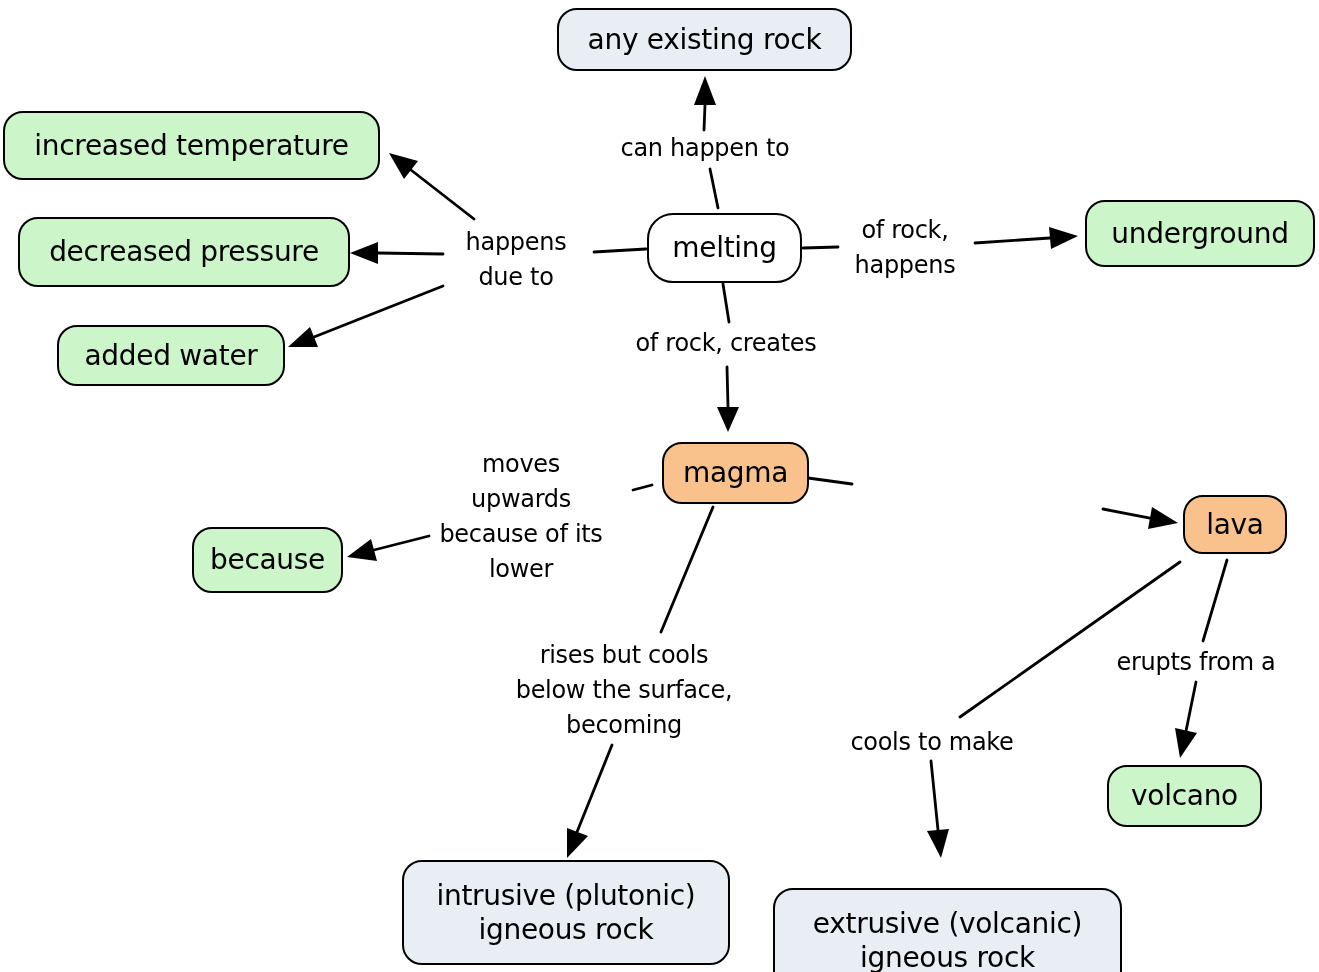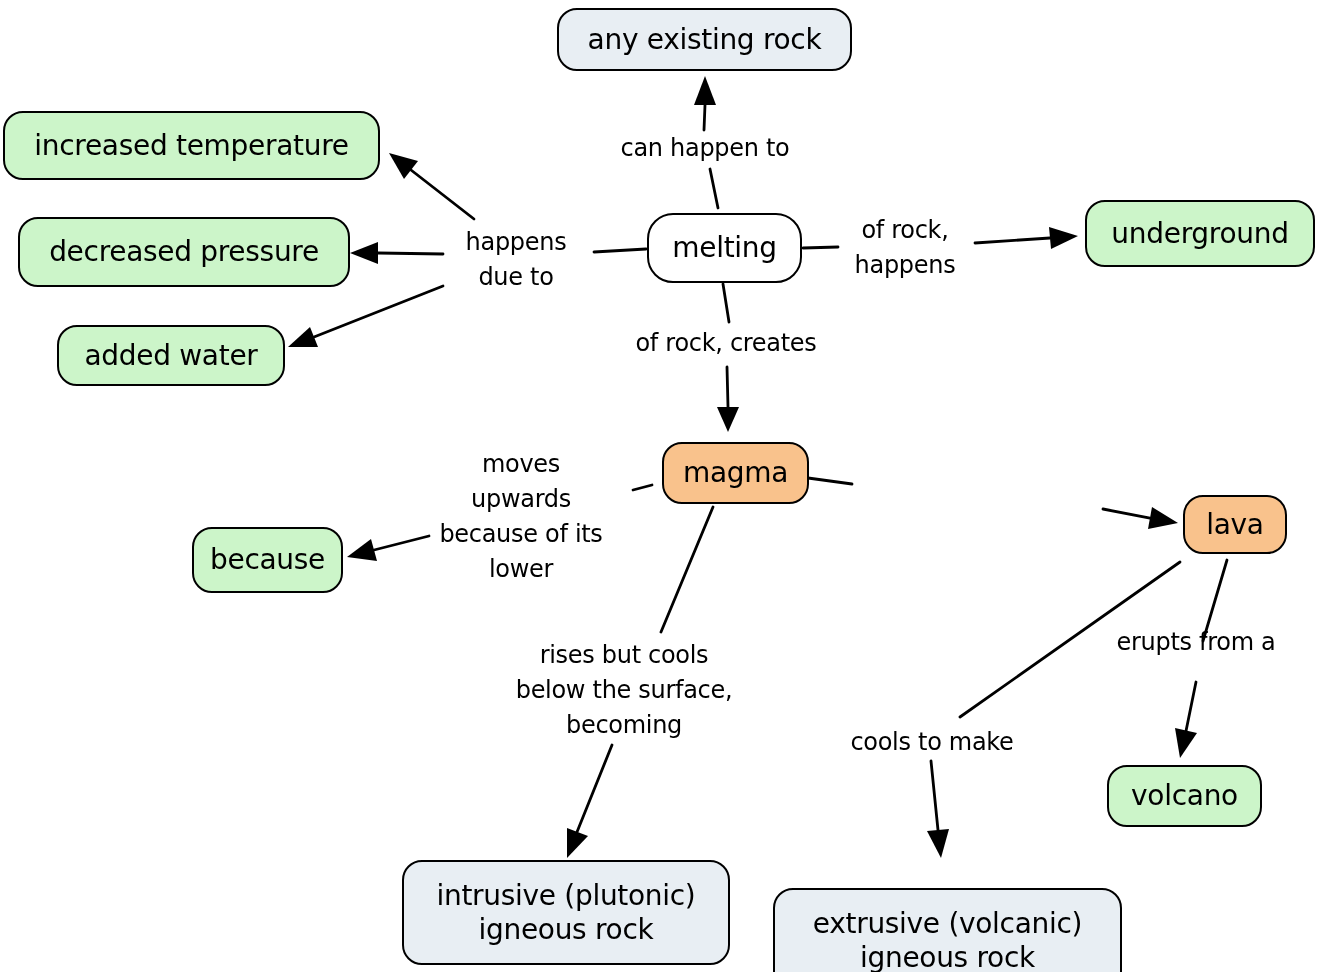--- a/index.html
+++ b/index.html
@@ -152,15 +152,15 @@
 happens</div>
   <div class="edge-label" style="left:726px;  top:343px;">of rock, creates</div>
   <div class="edge-label" style="left:521px;  top:517px;">moves
 upwards
 because of its
 lower</div>
   <div class="edge-label" style="left:624px;  top:690px;">rises but cools
 below the surface,
 becoming</div>
   <div class="edge-label" style="left:932px;  top:742px;">cools to make</div>
-  <div class="edge-label" style="left:1196px; top:642px;">erupts from a</div>
+  <div class="edge-label" style="left:1196px; top:662px;">erupts from a</div>
 
 </div>
 
 </body></html>

